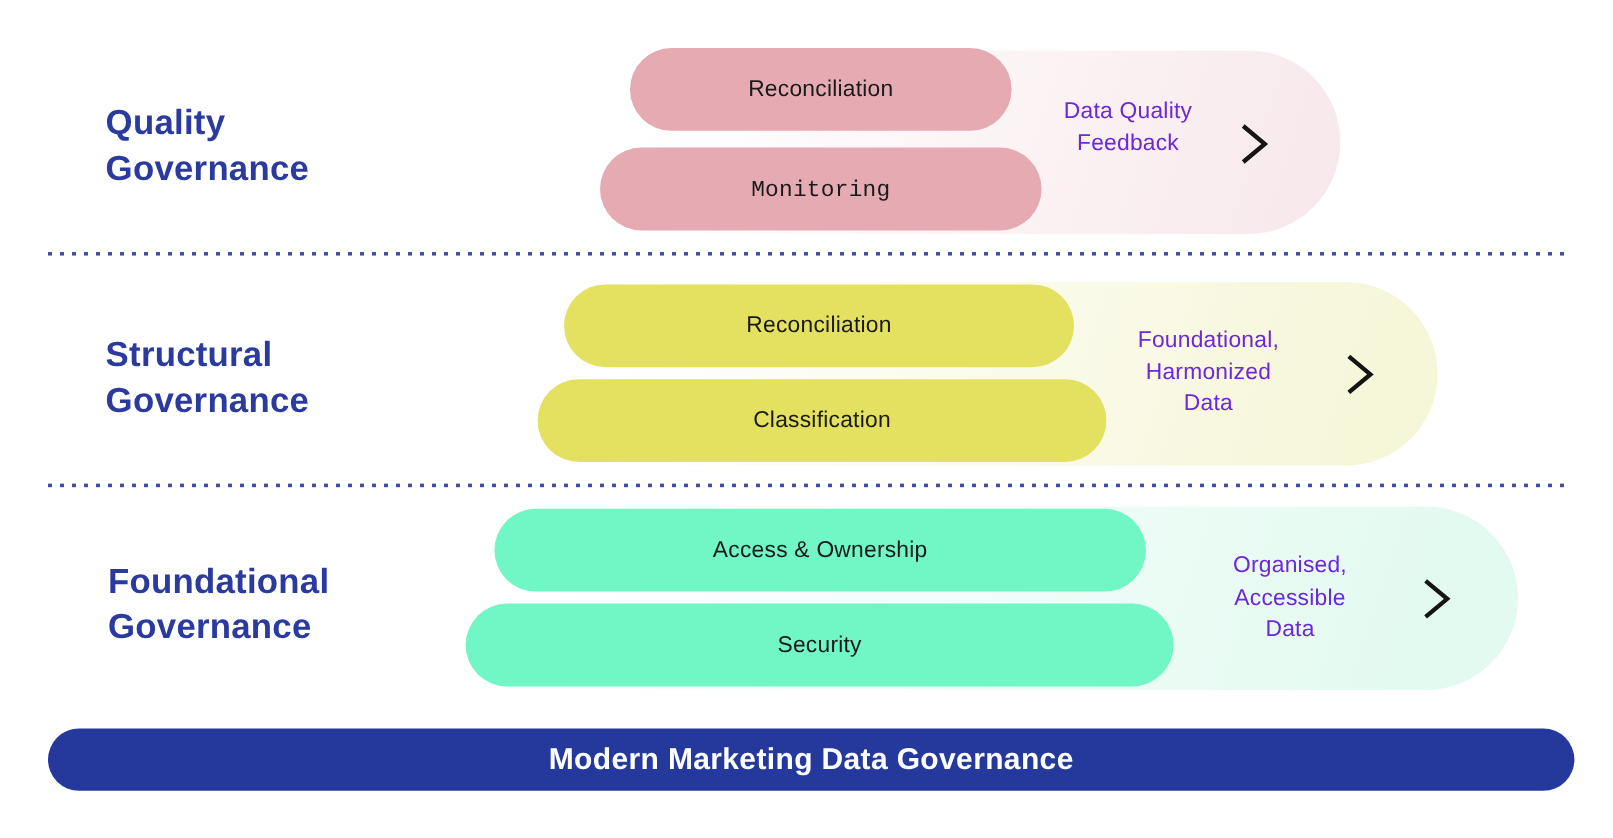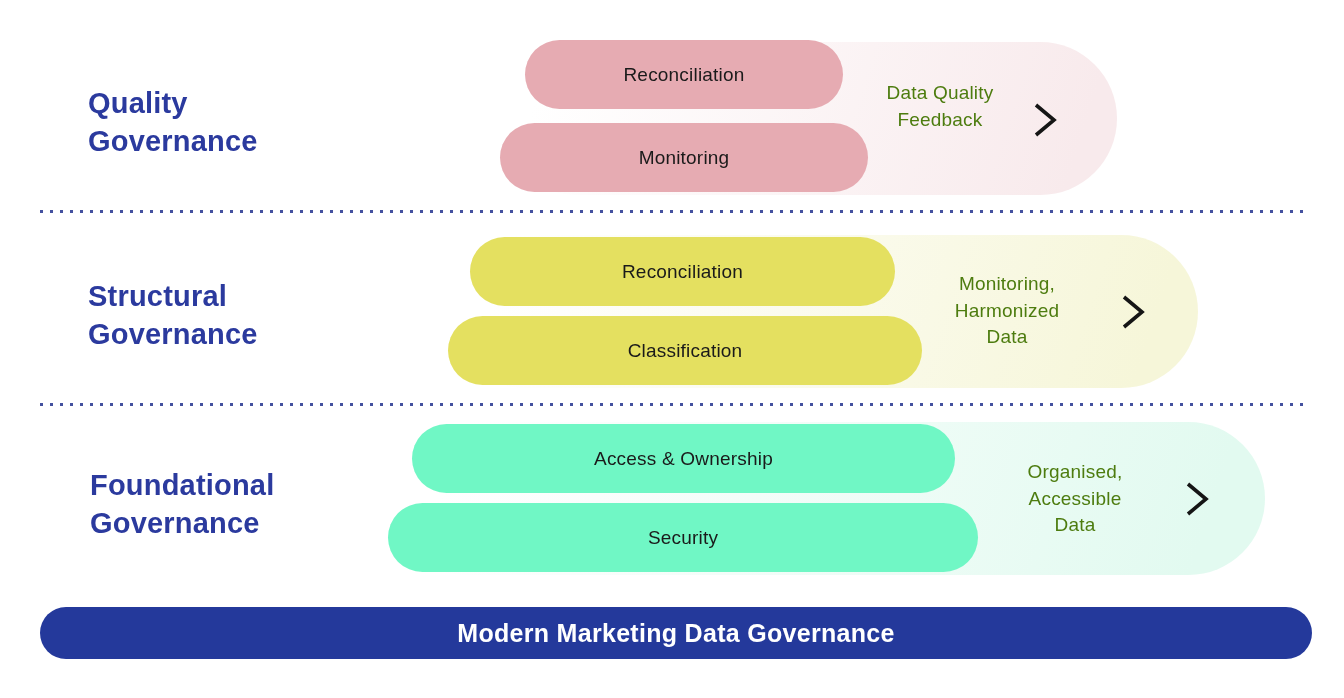--- a/index.html
+++ b/index.html
@@ -23,29 +23,29 @@
   .p1{left:448px;top:235px;width:750px;}
   .p2{left:388px;top:422px;width:877px;}
 
   .pill{
     position:absolute;height:69px;border-radius:35px;
     background:var(--pill,#ddd);
     display:flex;align-items:center;justify-content:center;
     font-size:19px;font-weight:500;color:#1a1a1a;letter-spacing:0.2px;
   }
   .q1{left:525px;top:40px;width:318px;}
-  .q2{left:500px;top:123px;width:368px;}
+  .q2{left:500px;top:123px;width:368px;font-family:Liberation Mono, monospace;}
   .s1{left:470px;top:237px;width:425px;}
   .s2{left:448px;top:316px;width:474px;}
   .f1{left:412px;top:424px;width:543px;}
   .f2{left:388px;top:503px;width:590px;}
 
   .caption{
     position:absolute;width:170px;text-align:center;
-    font-size:19px;font-weight:500;line-height:1.4;color:#4d7c0f;letter-spacing:0.2px;
+    font-size:19px;font-weight:500;line-height:1.4;color:#6d28d9;letter-spacing:0.2px;
   }
   .c0{left:855px;top:80px;}
   .c1{left:922px;top:271px;}
   .c2{left:990px;top:459px;}
 
   .arrow{position:absolute;width:30px;height:38px;}
   .arrow svg{display:block;width:100%;height:100%;}
   .a0{left:1030px;top:101px;}
   .a1{left:1118px;top:293px;}
   .a2{left:1182px;top:480px;}
@@ -83,21 +83,21 @@
       </svg>
   </span>
 
   <div class="separator sep0"></div>
 
   <div class="section-label lbl1">Structural Governance</div>
   <div class="panel p1" style="--tint: #F6F6D9;"></div>
   <div class="pill s1" style="--pill: #E4E060;">Reconciliation</div>
   <div class="pill s2" style="--pill: #E4E060;">Classification</div>
   <div class="caption c1">
-    <div>Monitoring,</div>
+    <div>Foundational,</div>
     <div>Harmonized</div>
     <div>Data</div>
   </div>
   <span class="arrow a1">
     <svg viewBox="0 0 30 38">
         <path d="M6 4 L24 19 L6 34" fill="none" stroke="#151515" stroke-width="3.6"></path>
       </svg>
   </span>
 
   <div class="separator sep1"></div>

